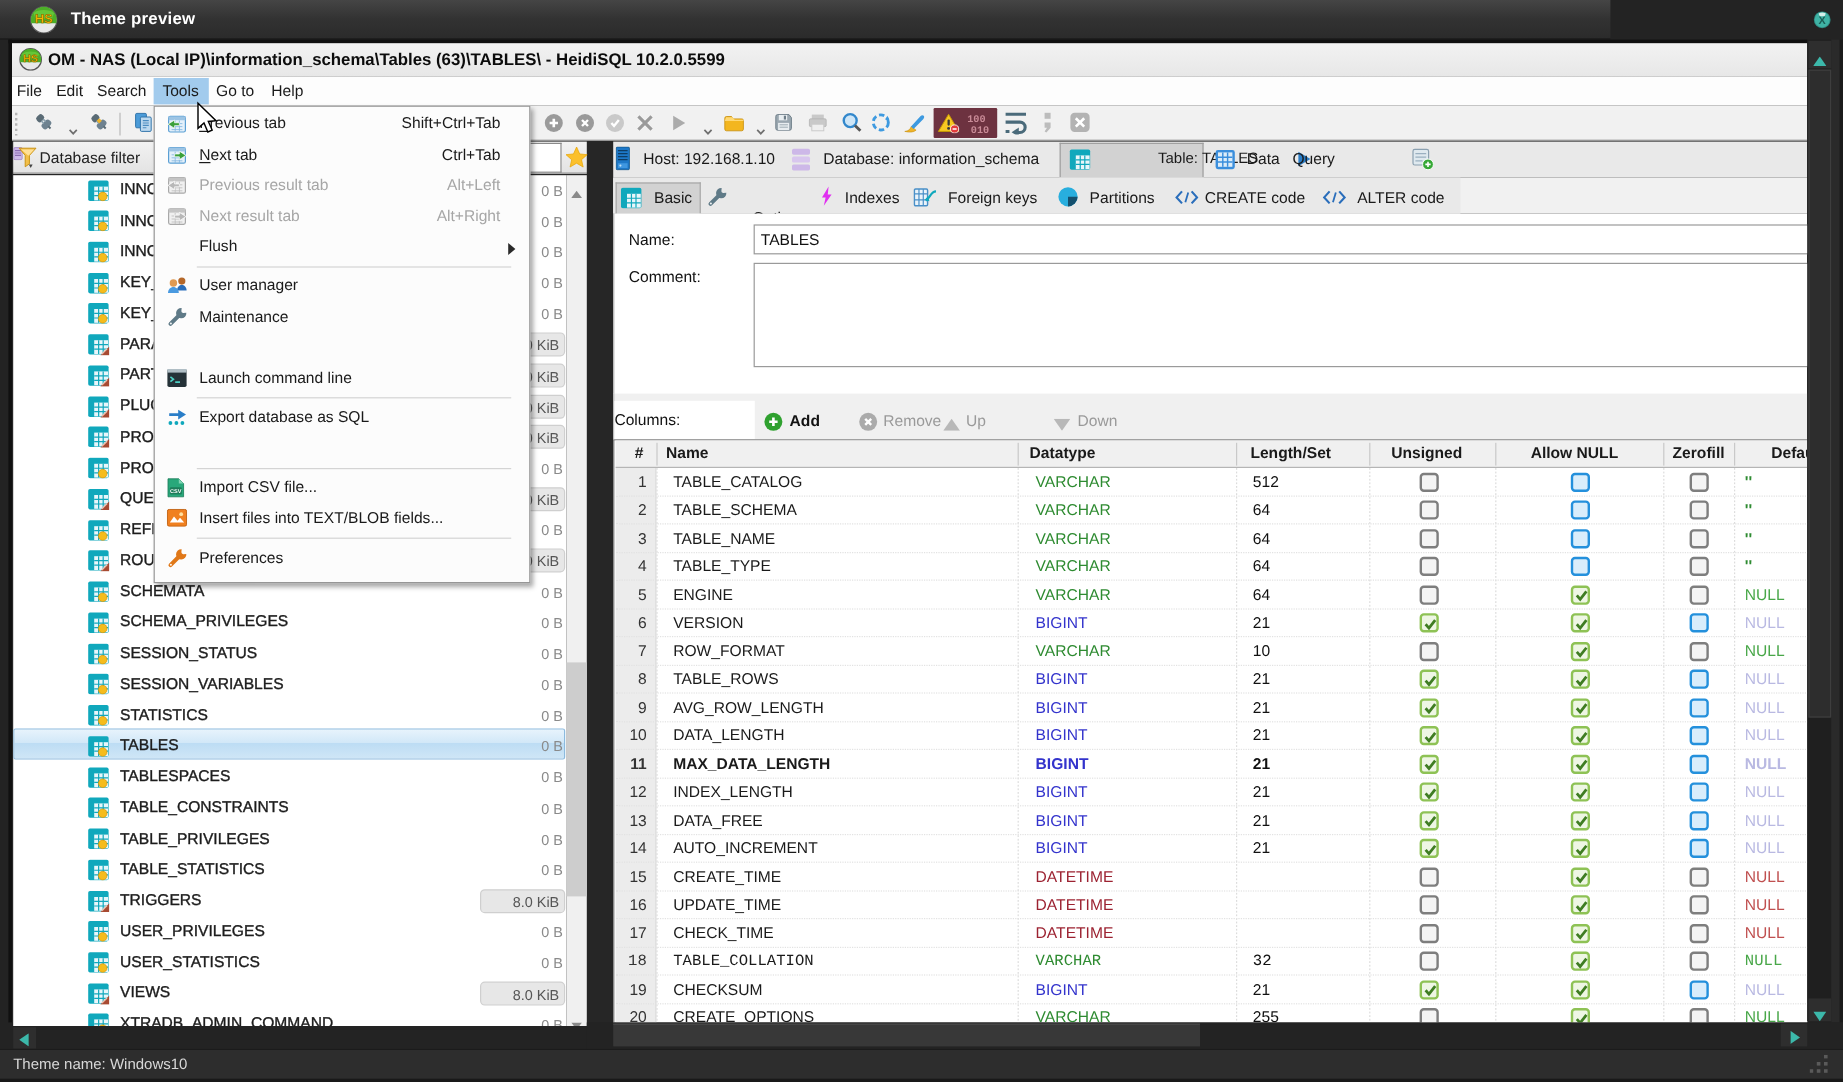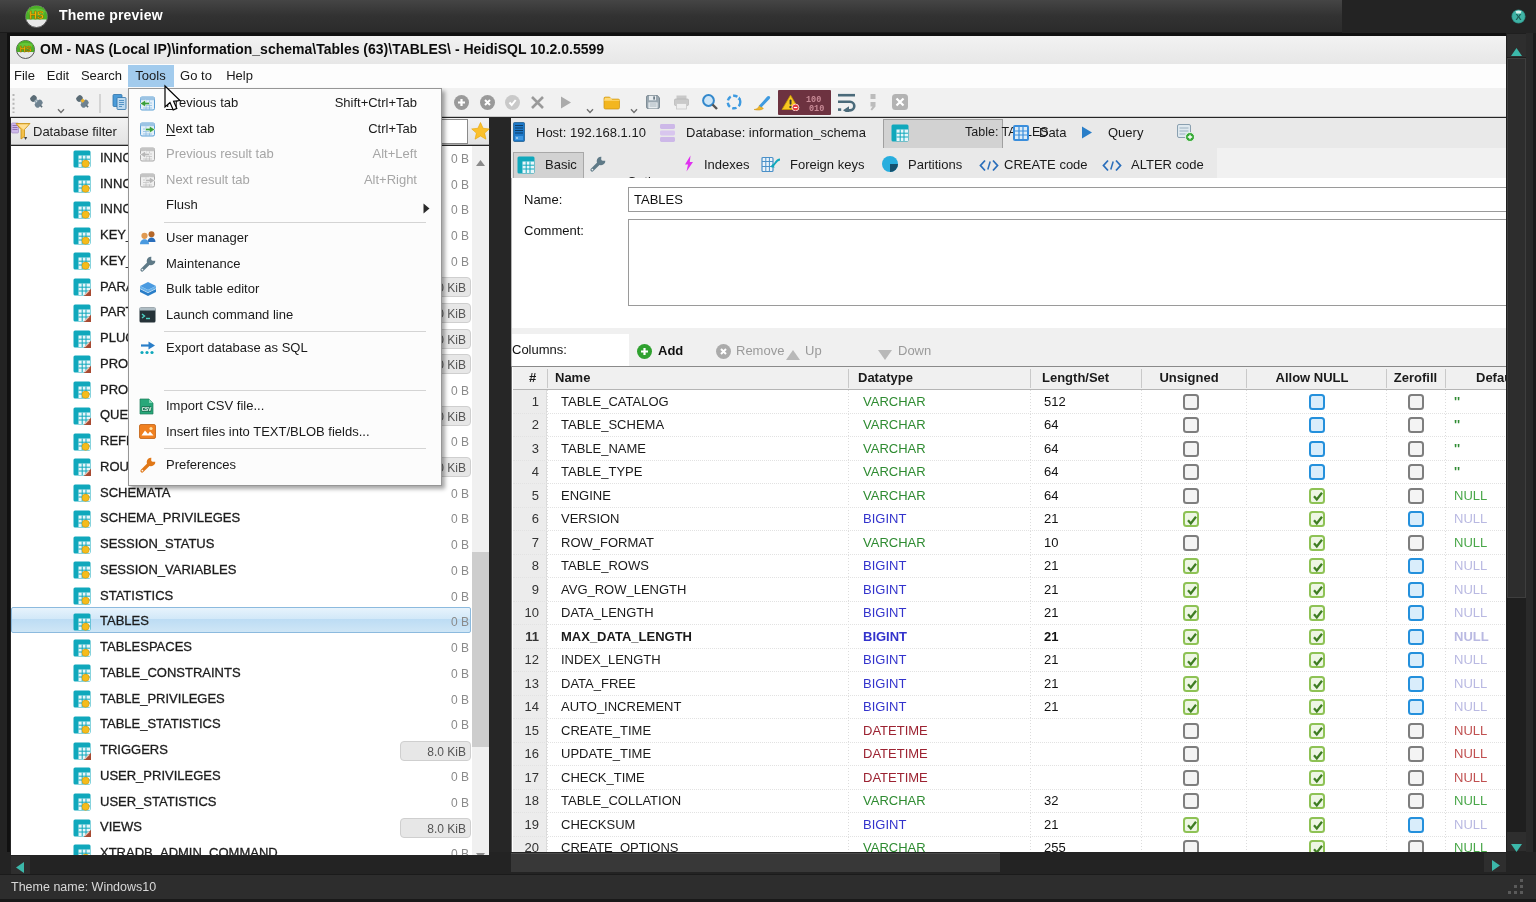--- a/index.html
+++ b/index.html
@@ -554,21 +554,21 @@
 <span class="abs tabtxt" style="left:965px;font-size:12.5px;">Table: TABLES</span>
 <div class="abs" style="left:1012px;top:124px;"><svg style="" width="18" height="18" viewBox="0 0 18 18">
         <rect x="1" y="1" width="16" height="16" rx="2" fill="#3a8edc"></rect>
 <rect x="3" y="3" width="12" height="12" fill="#dcecf8"></rect>
 <path d="M3 7h12M3 11h12M7 3v12M11 3v12" stroke="#3a8edc" stroke-width="1.2"></path>
       </svg></div>
 <span class="abs tabtxt" style="left:1039px;">Data</span>
 <div class="abs" style="left:1078px;top:124px;"><svg style="" width="17" height="17" viewBox="0 0 17 17">
         <path d="M4 2.5v12l10-6z" fill="#2a7ec8"></path>
       </svg></div>
-<span class="abs tabtxt" style="left:1108px;">Query</span>
+<span class="abs tabtxt" style="left:1077px;">Query</span>
 <div class="abs" style="left:1176px;top:123px;"><svg style="" width="19" height="19" viewBox="0 0 19 19">
         <rect x="1.5" y="1.5" width="13" height="13" rx="1.5" fill="#dfe9ef" stroke="#8aa0b0" stroke-width="1"></rect>
 <path d="M3.5 5h9M3.5 8h9M3.5 11h6" stroke="#9ab0c0" stroke-width="1"></path>
 <circle cx="14" cy="14" r="4.5" fill="#35a835" stroke="#fff" stroke-width="0.8"></circle>
         <path d="M14 11.8v4.4M11.8 14h4.4" stroke="#fff" stroke-width="1.3"></path>
       </svg></div>
 <div class="abs" id="subtabrow"></div>
 <div class="abs" style="left:511px;top:148px;width:706px;height:30px;background:#e9e9e9;"></div>
 <div class="abs" style="left:513px;top:152px;width:71px;height:26px;background:#d2d2d2;border:1px solid #a8a8a8;border-bottom:none;"></div>
 <div class="abs" style="left:517px;top:156px;"><svg style="" width="18" height="18" viewBox="0 0 18 18">
@@ -912,21 +912,21 @@
         <span class="glen"></span>
         <span class="cb cb-g" style="left:678px;"></span>
         <span class="cb cb-c" style="left:804px;">
           <svg width="16" height="16" viewBox="0 0 16 16" style="position:absolute;left:-1px;top:-1.5px">
             <path d="M4 8.2l2.8 3.2 5.2-6.6" stroke="#3f7d23" stroke-width="2.3" fill="none"></path>
           </svg>
         </span>
         <span class="cb cb-g" style="left:903px;"></span>
         <span class="gdef d-rd">NULL</span>
       </div>
-<div class="abs grow" style="top:422.5px;">
+<div class="abs grow" style="top:422.5px;font-family:Liberation Mono, monospace;">
         <span class="gnum">18</span>
         <span class="gname">TABLE_COLLATION</span>
         <span class="gtype t-var">VARCHAR</span>
         <span class="glen">32</span>
         <span class="cb cb-g" style="left:678px;"></span>
         <span class="cb cb-c" style="left:804px;">
           <svg width="16" height="16" viewBox="0 0 16 16" style="position:absolute;left:-1px;top:-1.5px">
             <path d="M4 8.2l2.8 3.2 5.2-6.6" stroke="#3f7d23" stroke-width="2.3" fill="none"></path>
           </svg>
         </span>
@@ -1066,28 +1066,20 @@
 <div class="dmi" style="top:162.5px;">
         <span class="micon"><svg style="" width="17" height="17" viewBox="0 0 17 17">
             <g transform="scale(1.0)">
 <path d="M16.28 4.63 A4.3 4.3 0 1 1 12.37 0.72 L12.15 3.31 A1.7 1.7 0 0 0 13.69 4.85 Z" fill="#5f7a87"></path>
 <line x1="9.8" y1="7.2" x2="3.1" y2="13.9" stroke="#5f7a87" stroke-width="3.4" stroke-linecap="round"></line>
 <circle cx="3.4" cy="13.6" r="0.9" fill="#fff" opacity="0.9"></circle>
             </g>
           </svg></span>
         <span class="t">Maintenance</span>
       </div>
-<div class="dmi" style="top:188.0px;">
-        <span class="micon"><svg style="" width="18" height="16" viewBox="0 0 18 16">
-            <path d="M9 1 17 5 9 9 1 5z" fill="#4a9ae0"></path>
-<path d="M1 8l8 4 8-4v3l-8 4-8-4z" fill="#2a7ec8"></path>
-            <path d="M1 5l8 4 8-4v2.5l-8 4-8-4z" fill="#66b0ea"></path>
-          </svg></span>
-        <span class="t">Bulk table editor</span>
-      </div>
 <div class="dmi" style="top:213.5px;">
         <span class="micon"><svg style="" width="17" height="16" viewBox="0 0 17 16">
             <rect x="0.5" y="0.5" width="16" height="15" rx="1.5" fill="#253238"></rect>
 <rect x="0.5" y="0.5" width="16" height="3" fill="#b0bec5"></rect>
 <path d="M3 7l2.5 2L3 11" stroke="#4dd0c4" stroke-width="1.4" fill="none"></path>
             <path d="M7 11.5h4" stroke="#4dd0c4" stroke-width="1.4"></path>
           </svg></span>
         <span class="t">Launch command line</span>
       </div>
 <div class="dsep" style="top:242.2px;"></div>

